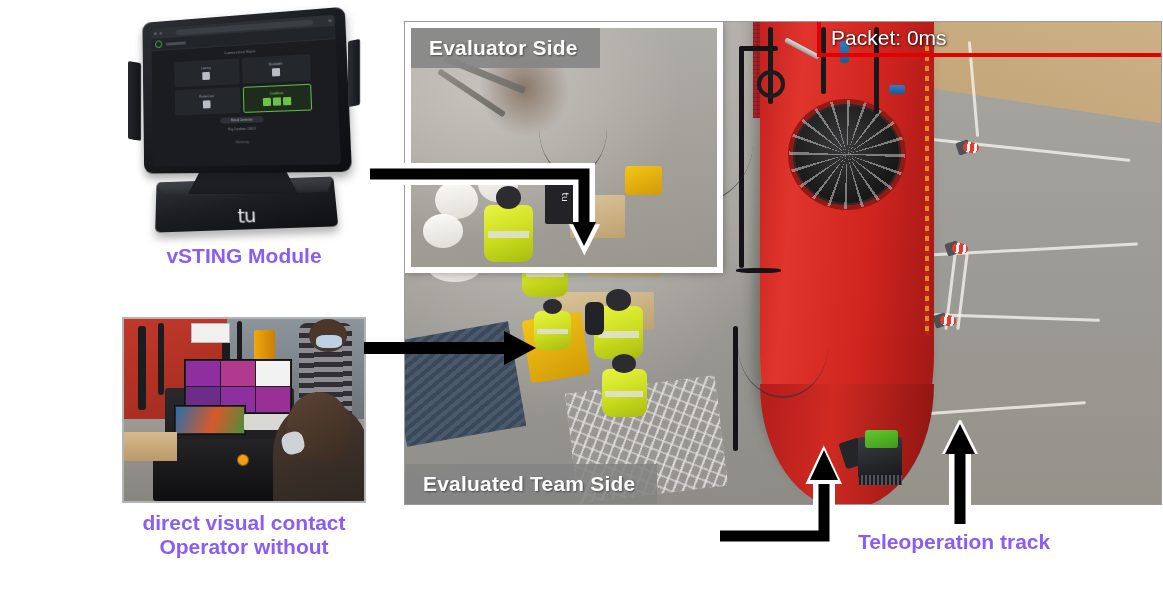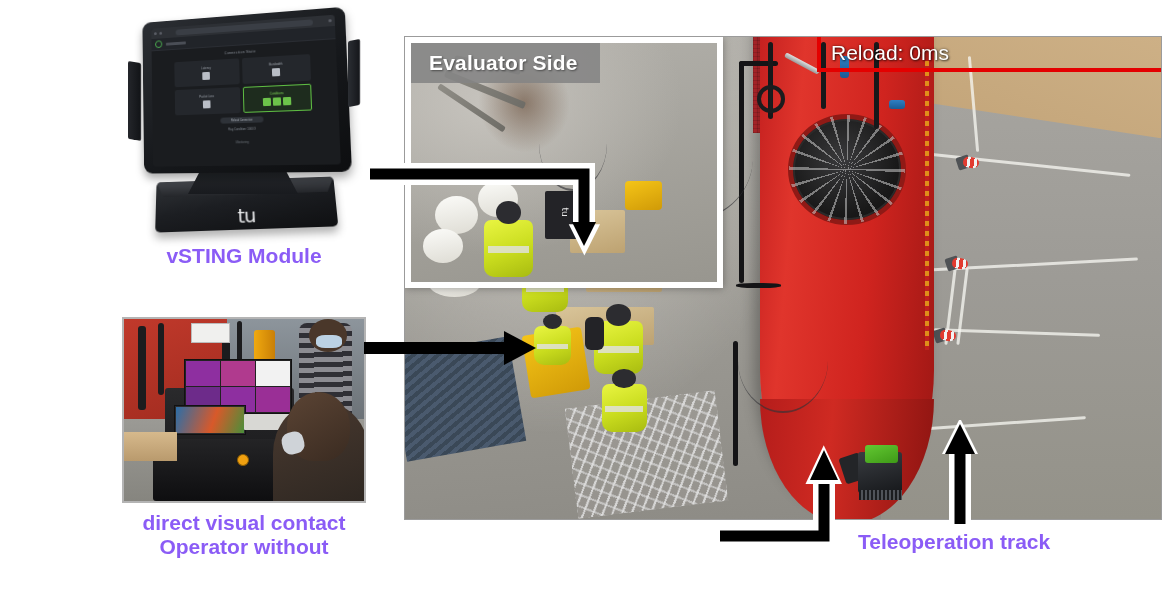--- a/index.html
+++ b/index.html
@@ -267,21 +267,21 @@
     border: 1px solid #8a5c05;
   }
   #cap-operator {
     left: 96px; top: 511px; width: 296px;
     font-size: 21px; line-height: 1.14;
   }
 
   
   #main-photo {
     position: absolute;
-    left: 404px; top: 36px;
+    left: 404px; top: 21px;
     width: 758px; height: 484px;
     border: 1px solid #9b9b9b;
     overflow: hidden;
     background: #8f8f8f;
   }
 
   
   .ov-hallfloor {
     position: absolute; left: 0; top: 0; width: 63%; height: 100%;
     background:
@@ -798,23 +798,24 @@
 
       <div class="worker" style="left:24%;top:74%;width:16%;height:24%;">
         <span class="vest"></span>
           <span class="band"></span>
           <span class="head"></span>
       </div>
 
       <div class="banner" id="banner-evaluator">Evaluator Side</div>
     </div>
 
+    <div class="banner" id="banner-evaluated">Evaluated Team Side</div>
 
     <div id="telemetry">
-      <div class="tline">Reload: 0ms</div>
+      <div class="tline">Packet: 0ms</div>
     </div>
   </div>
 
   <svg class="arrow-svg" id="arrow-vsting" viewBox="0 0 270 100">
     <path d="M4 14 H218 V64" stroke="#ffffff" stroke-width="22" fill="none" stroke-linejoin="miter"></path>
     <path d="M4 14 H218 V62" stroke="#000000" stroke-width="11" fill="none" stroke-linejoin="miter"></path>
     <polygon points="218,88 204,60 232,60" fill="#ffffff" transform="translate(0,6) scale(1.12) translate(-23,-8)"></polygon>
     <polygon points="218,86 206,62 230,62" fill="#000000"></polygon>
   </svg>
 

